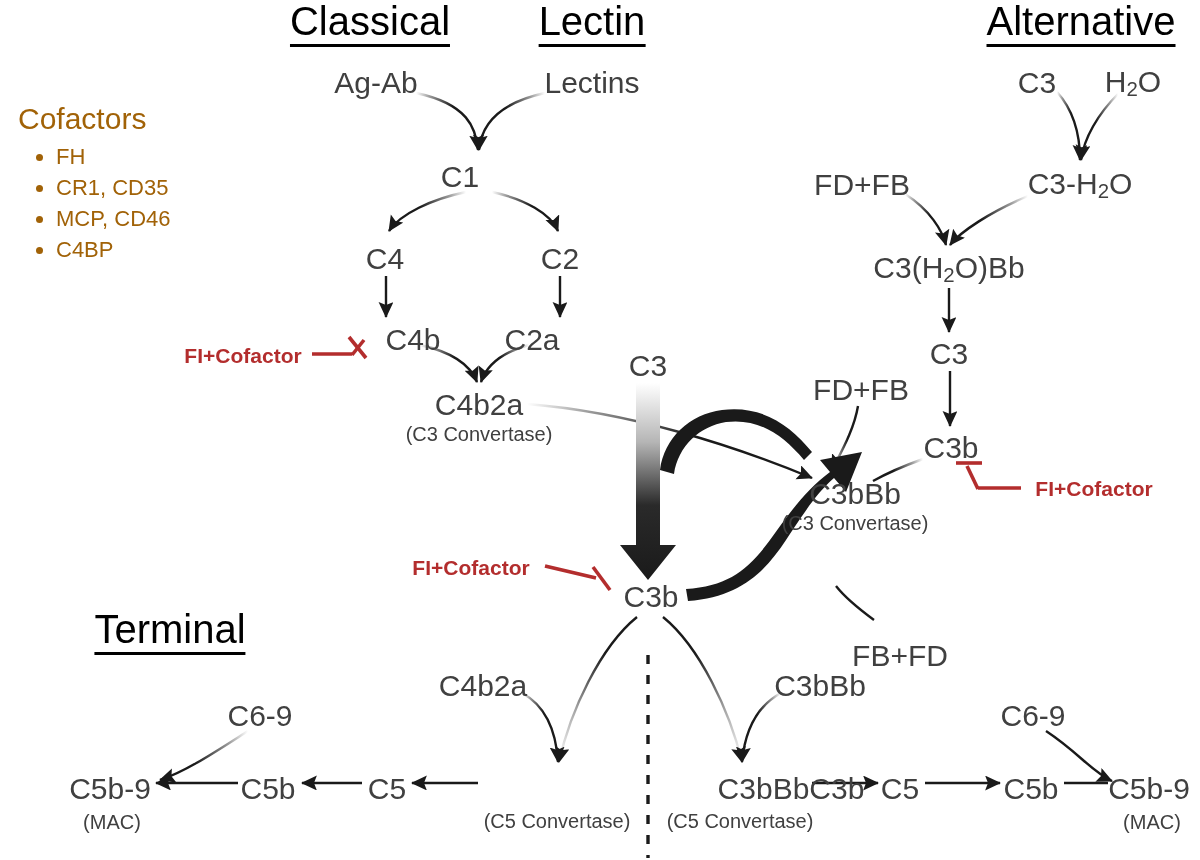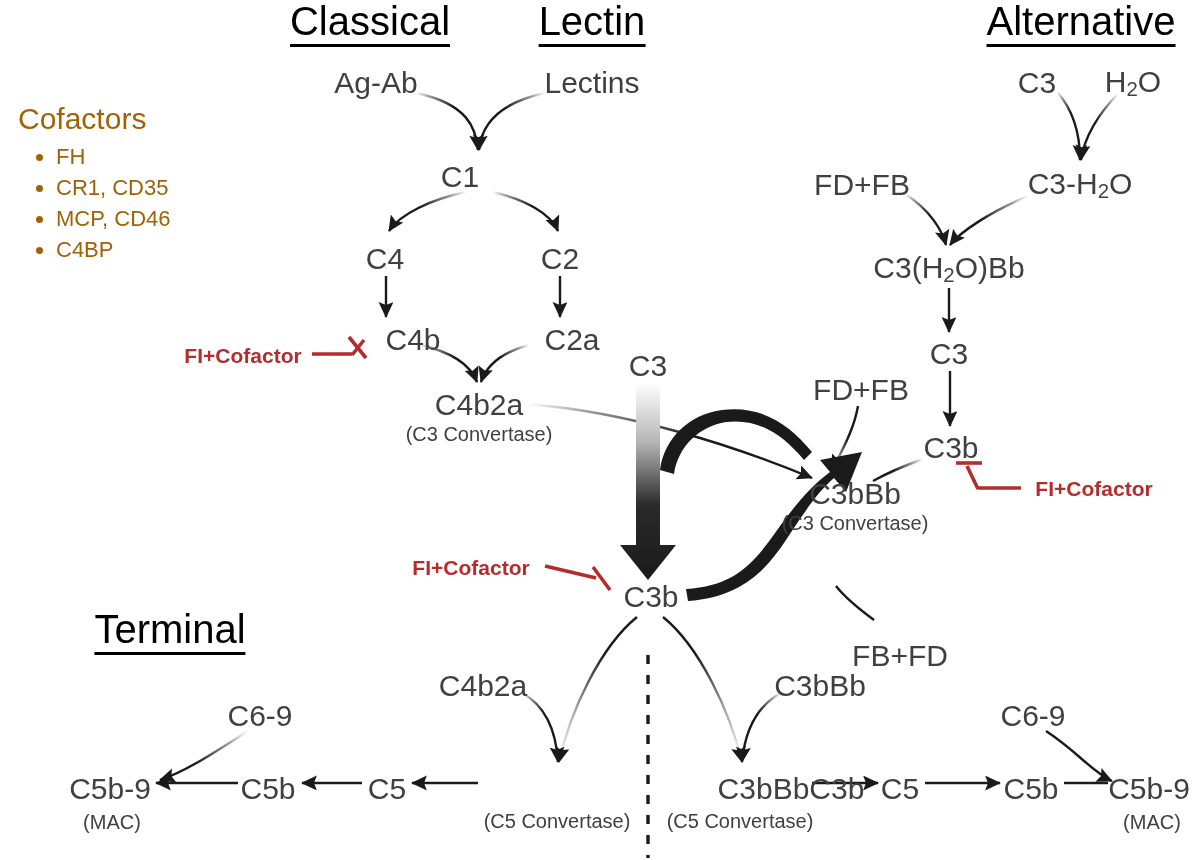--- a/index.html
+++ b/index.html
@@ -222,21 +222,21 @@
       <li>C4BP</li>
     </ul>
   </div>
 
   <div class="node" style="left:376px; top:83px;">Ag-Ab</div>
   <div class="node" style="left:592px; top:83px;">Lectins</div>
   <div class="node" style="left:460px; top:177px;text-align:right;">C1</div>
   <div class="node" style="left:385px; top:259px;">C4</div>
   <div class="node" style="left:560px; top:259px;">C2</div>
   <div class="node" style="left:386px; top:340px;margin-left:27px;">C4b</div>
-  <div class="node" style="left:572px; top:340px;">C2a</div>
+  <div class="node" style="left:532px; top:340px;">C2a</div>
   <div class="node" style="left:479px; top:405px;">C4b2a</div>
   <div class="node sub" style="left:479px; top:434px;">(C3 Convertase)</div>
 
   <div class="node" style="left:648px; top:366px;">C3</div>
   <div class="node" style="left:651px; top:597px;">C3b</div>
   <div class="node" style="left:861px; top:390px;">FD+FB</div>
   <div class="node" style="left:855px; top:494px;">C3bBb</div>
   <div class="node sub" style="left:855px; top:523px;">(C3 Convertase)</div>
   <div class="node" style="left:900px; top:656px;">FB+FD</div>
 

